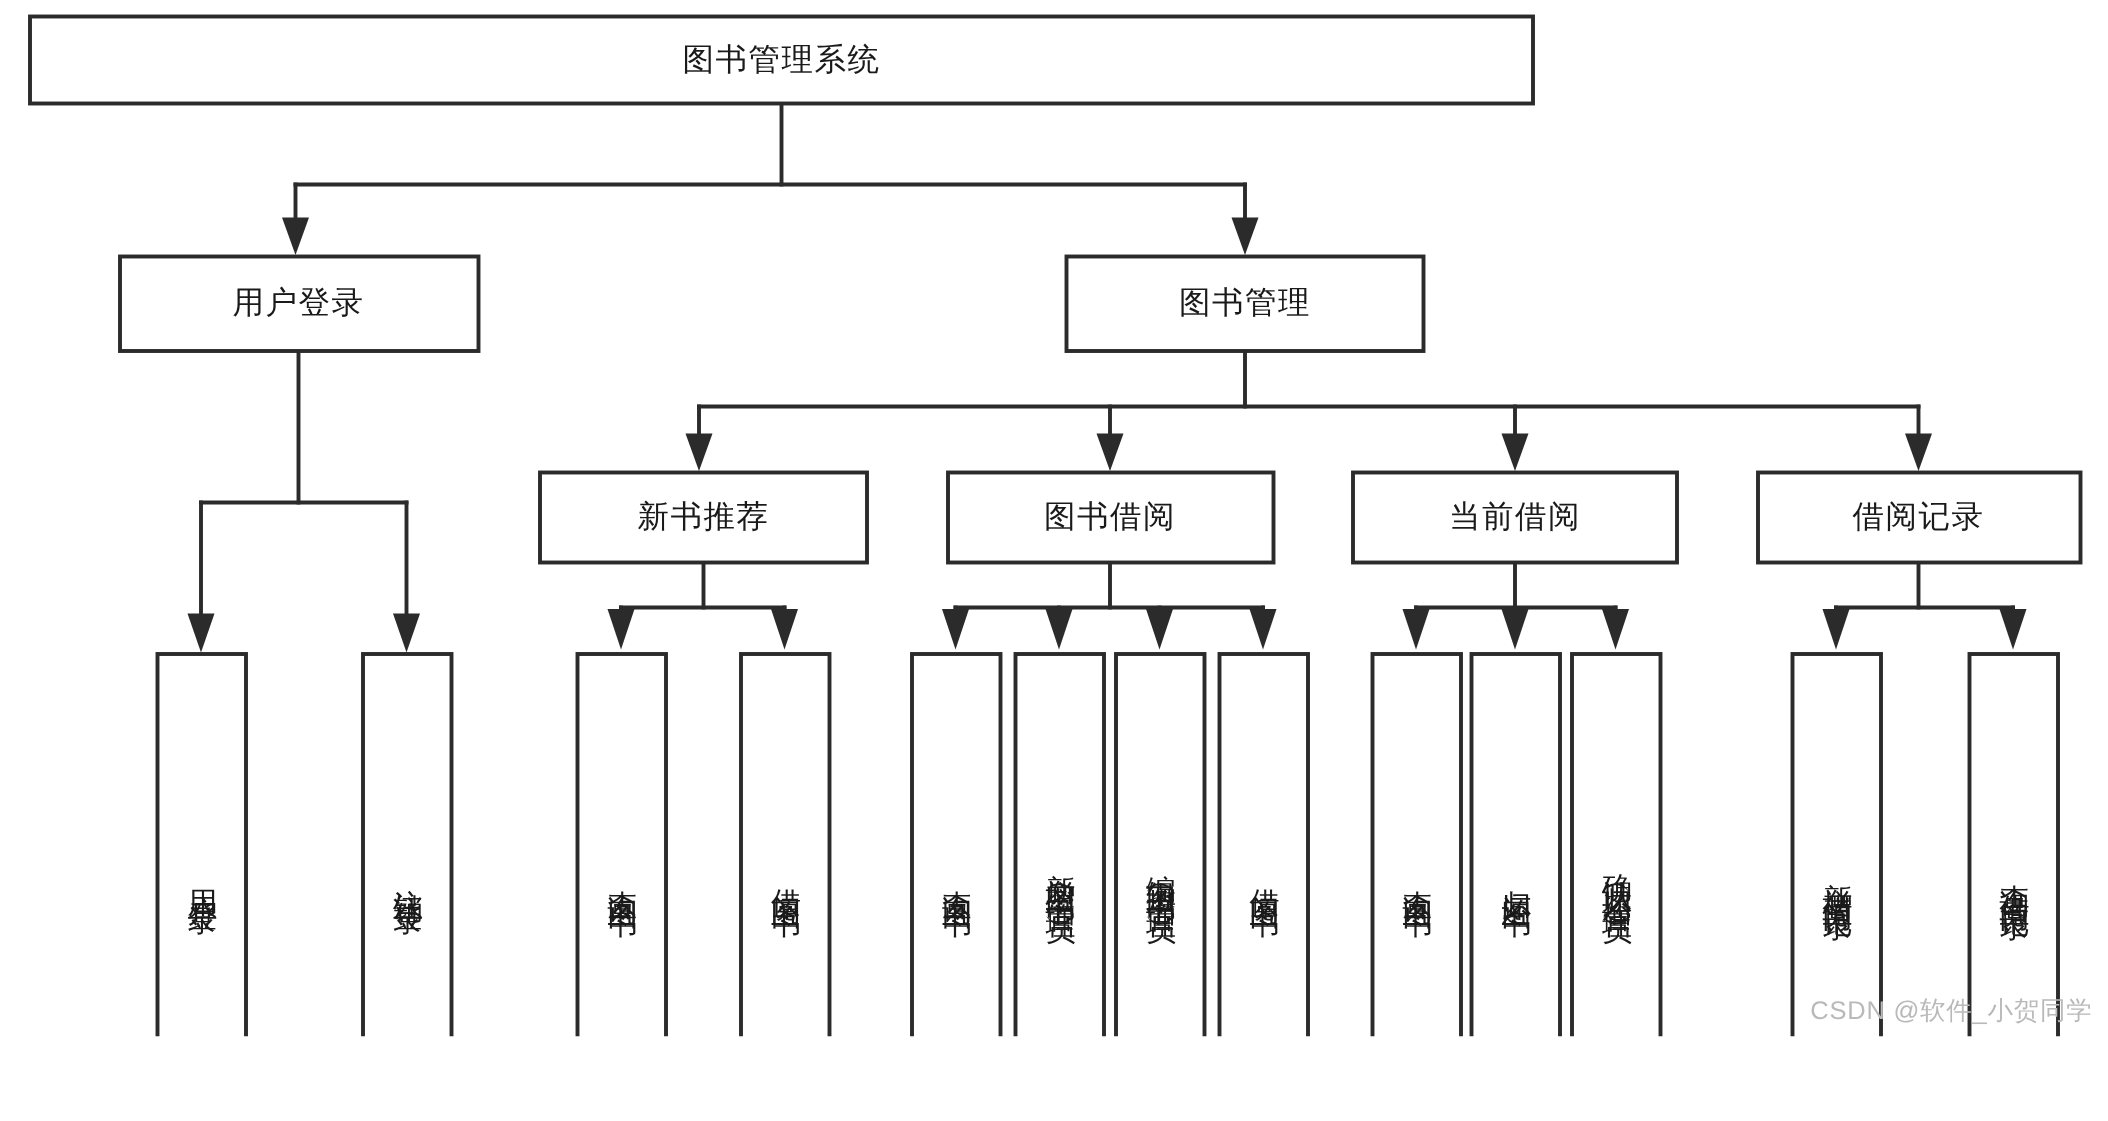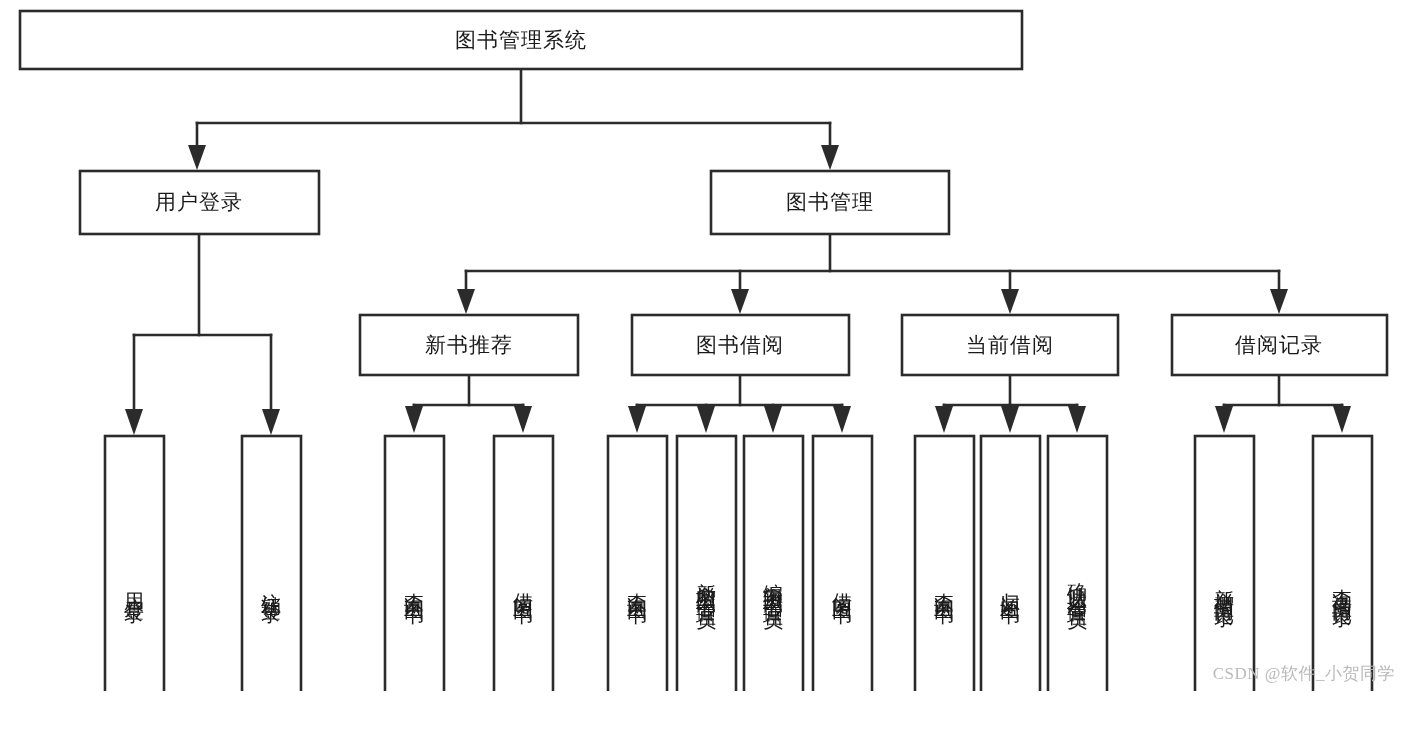--- a/index.html
+++ b/index.html
@@ -60,21 +60,21 @@
     align-items: center;
     justify-content: center;
     text-align: center;
     white-space: nowrap;
     pointer-events: none;
   }
   .watermark {
     position: absolute;
     right: 10px;
     bottom: 6px;
-    font-family: Liberation Serif, serif;
+    font-family: Liberation Sans, sans-serif;
     font-size: 17px;
     color: #b9b9b9;
     letter-spacing: 0.5px;
     white-space: nowrap;
   }
 </style>
 </head>
 <body>
 
 <div id="diagram-root">

